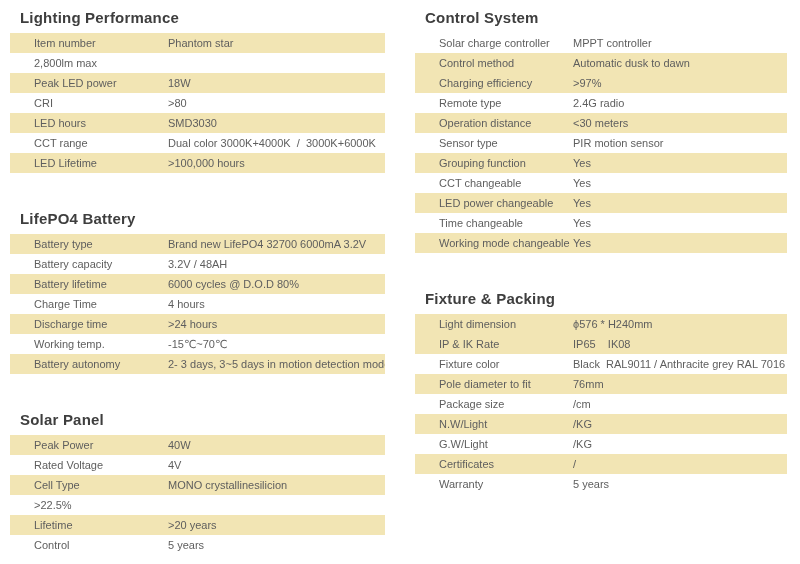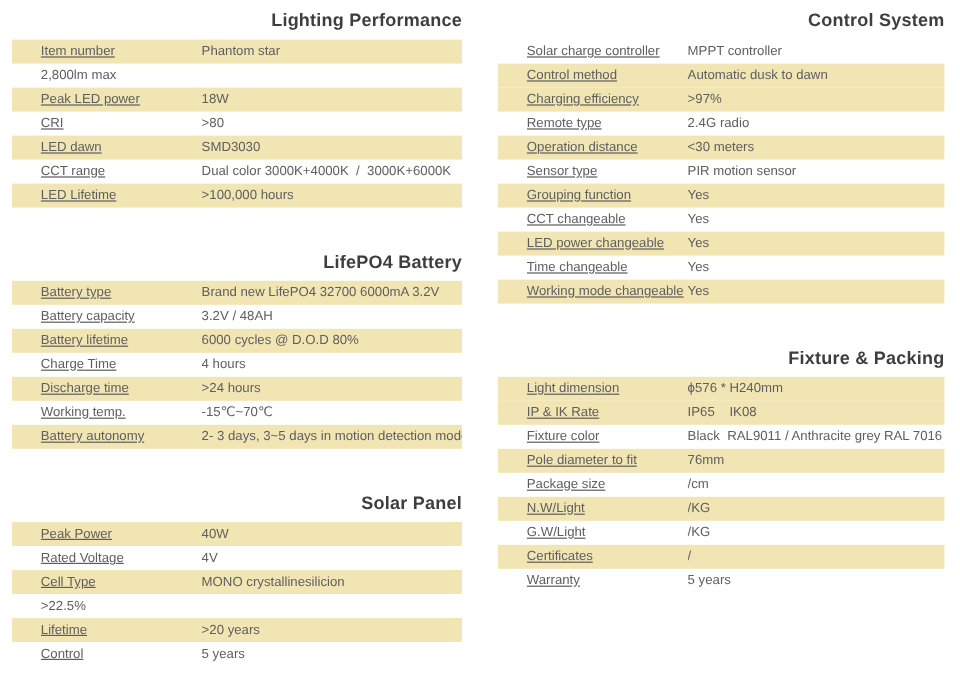--- a/index.html
+++ b/index.html
@@ -26,41 +26,39 @@
   section.spec-section { margin: 0; }
   section.spec-section + section.spec-section h2 { margin-top: 36px; }
 
   h2.section-title {
     margin: 0 0 5px 10px;
     font-size: 15px;
     line-height: 20px;
     font-weight: 700;
     color: var(--title-color, #3e3e3e);
     letter-spacing: 0.2px;
-    text-align: right;
   }
 
   .spec-table { width: 100%; }
   .spec-row {
     display: flex;
     height: 20px;
     line-height: 20px;
     font-size: 11px;
     color: var(--text-color, #5e5e5e);
     padding-left: 24px;
     box-sizing: border-box;
     align-items: center;
   }
   .spec-row.banded { background: var(--band-color, #f2e5b4); }
   .spec-label {
     flex: none;
     width: 134px;
     white-space: nowrap;
     overflow: hidden;
-    text-decoration: underline;
   }
   .spec-value {
     flex: 1;
     white-space: pre;
     overflow: hidden;
   }
 </style>
 </head>
 <body style="background: rgb(255, 255, 255);">
 
@@ -78,21 +76,21 @@
           </div>
           <div class="spec-row banded">
             <span class="spec-label">Peak LED power</span>
             <span class="spec-value">18W</span>
           </div>
           <div class="spec-row">
             <span class="spec-label">CRI</span>
             <span class="spec-value">&gt;80</span>
           </div>
           <div class="spec-row banded">
-            <span class="spec-label">LED dawn</span>
+            <span class="spec-label">LED hours</span>
             <span class="spec-value">SMD3030</span>
           </div>
           <div class="spec-row">
             <span class="spec-label">CCT range</span>
             <span class="spec-value">Dual color 3000K+4000K  /  3000K+6000K</span>
           </div>
           <div class="spec-row banded">
             <span class="spec-label">LED Lifetime</span>
             <span class="spec-value">&gt;100,000 hours</span>
           </div>

